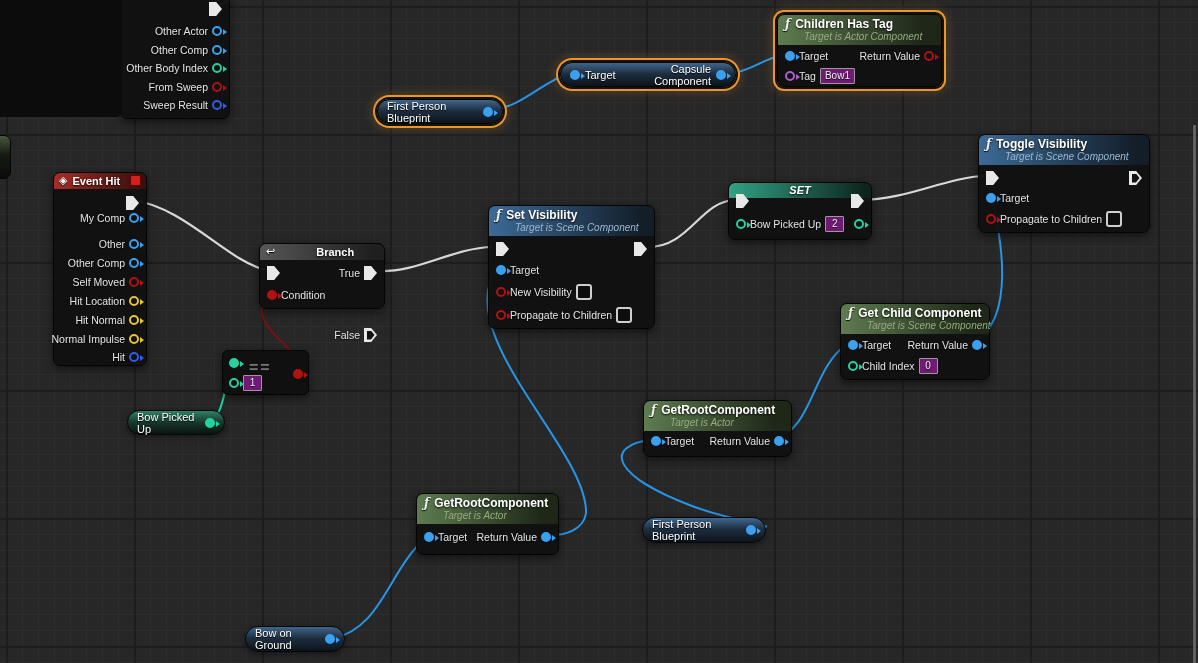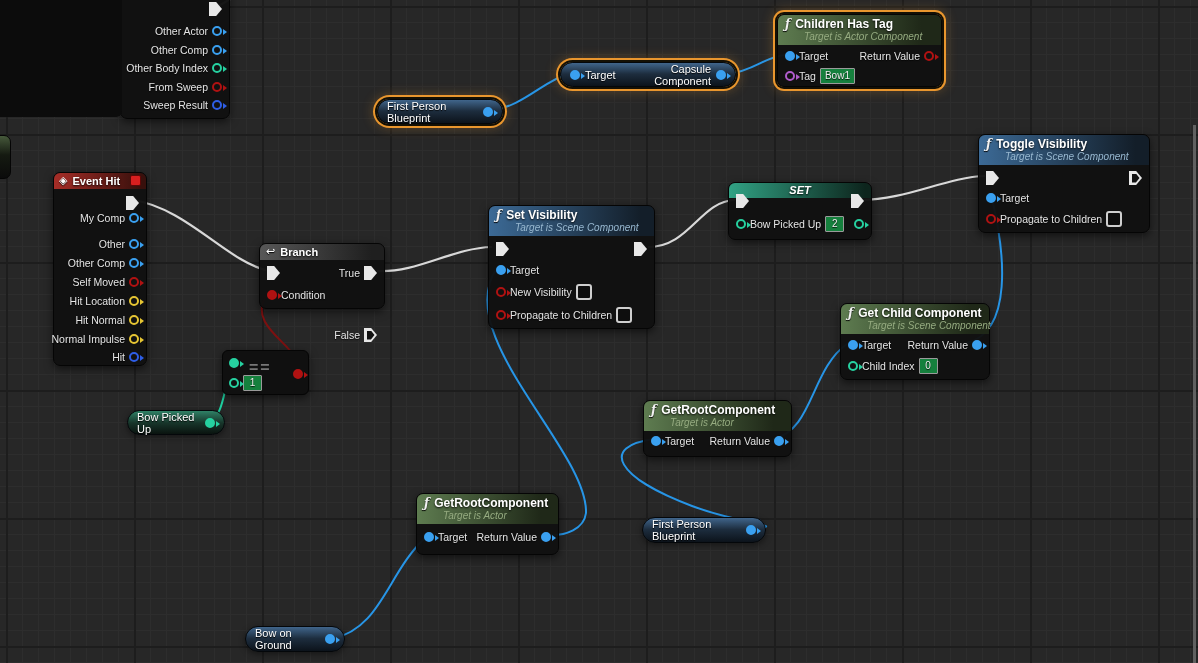--- a/index.html
+++ b/index.html
@@ -30,21 +30,21 @@
     text-shadow:0 1px 1px rgba(0,0,0,.85);white-space:nowrap;height:14px;}
   .pl{left:7px;} .pr{right:7px;}
   .pin{position:relative;width:10px;height:10px;border-radius:50%;box-sizing:border-box;border:2px solid var(--c);flex:none;}
   .pin.on{background:var(--c);}
   .pin::after{content:"";position:absolute;left:9px;top:1px;border-left:4px solid var(--c);
     border-top:3.5px solid transparent;border-bottom:3.5px solid transparent;}
   .exec{position:relative;width:13px;height:14px;flex:none;}
   .exec .s1{position:absolute;inset:0;background:#e8e8e8;clip-path:polygon(0 0,55% 0,100% 50%,55% 100%,0 100%);}
   .exec.hollow .s2{position:absolute;inset:2.5px;background:#121212;clip-path:polygon(0 0,55% 0,100% 50%,55% 100%,0 100%);}
   .chk{width:12px;height:12px;border:2px solid #cfcfcf;border-radius:3px;background:#0e0e0e;flex:none;box-sizing:content-box;}
-  .vbox{min-width:9px;padding:0 4px;border:1px solid #9a9a9a;background:#15803d;color:#eee;font-size:10px;
+  .vbox{min-width:9px;padding:0 4px;border:1px solid #9a9a9a;background:#701a75;color:#eee;font-size:10px;
     line-height:14px;text-align:center;border-radius:1px;}
   .pill{position:absolute;display:flex;align-items:center;gap:6px;padding:0 9px;height:25px;border-radius:13px;
     border:1px solid #04070a;background:linear-gradient(180deg,#40658b 0%,#1d2d3e 48%,#0c131b 100%);
     color:#fff;font-size:11px;text-shadow:0 1px 1px #000;z-index:2;box-shadow:0 2px 6px rgba(0,0,0,.45);}
   .pill.teal{background:linear-gradient(180deg,#2f8166 0%,#17352a 52%,#0a130f 100%);}
   .sel{box-shadow:0 0 0 2px #141005,0 0 0 4px #e9962e,0 0 12px 4px rgba(233,150,46,.28);}
   .op{font-weight:bold;color:#777;font-size:16px;letter-spacing:2px;text-shadow:none;}
   .wm{position:absolute;right:6px;bottom:8px;font-size:67px;font-weight:bold;color:#4c4c4c;
     letter-spacing:-2px;z-index:1;line-height:1;}
   .wires{position:absolute;left:0;top:0;z-index:1;overflow:visible;}
@@ -156,21 +156,21 @@
     <div class="prow pr" style="top:177px;">
         <span>Hit</span>
         <span class="pin" style="--c:#2e5ee6"></span>
       </div>
   </div>
 
   <div class="node" style="left:259px;top:243px;width:124px;height:64px;">
     <div class="hdr gray" style="padding:1px 6px 2px;">
       <div class="trow">
         <span class="hicon">↩</span>
-        <span class="title" style="font-size:11px;">Branch</span>
+        <span class="title" style="font-size:11px;margin-left:36px;">Branch</span>
       </div>
     </div>
     <div class="prow pl" style="top:22px;">
         <div class="exec">
           <div class="s1"></div>
         </div>
       </div>
     <div class="prow pr" style="top:22px;">
         <span>True</span>
         <div class="exec">

